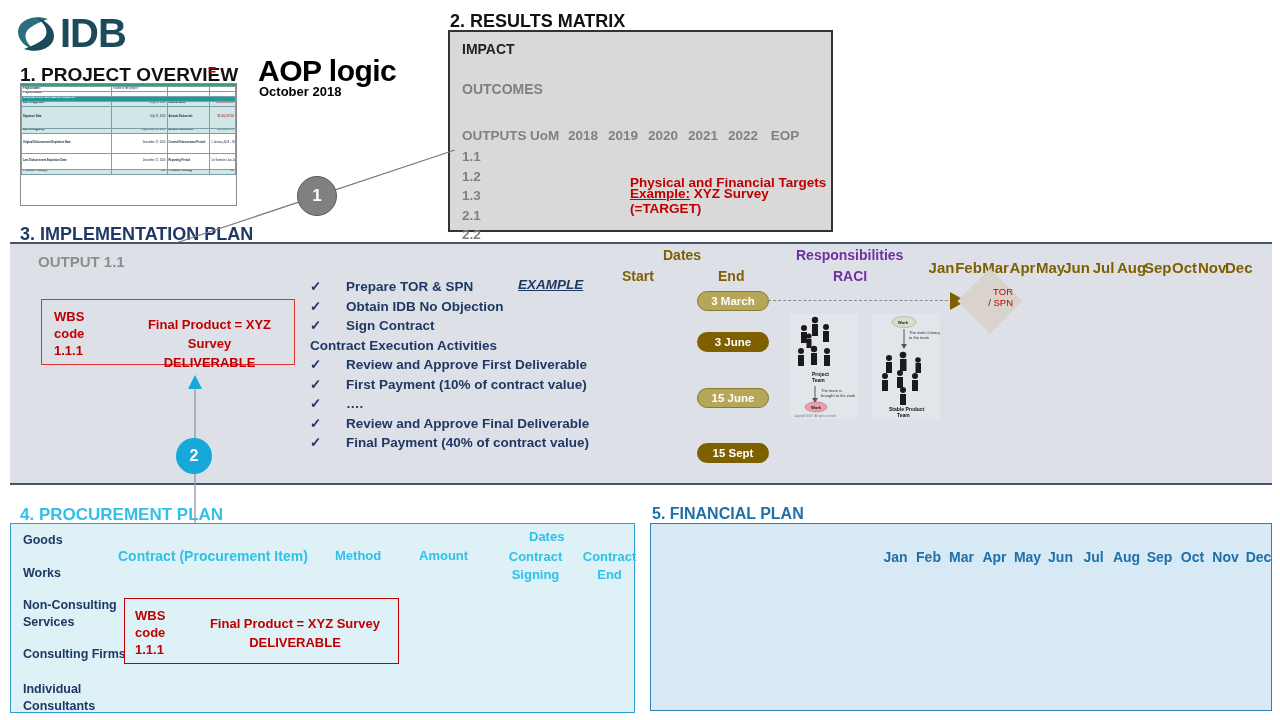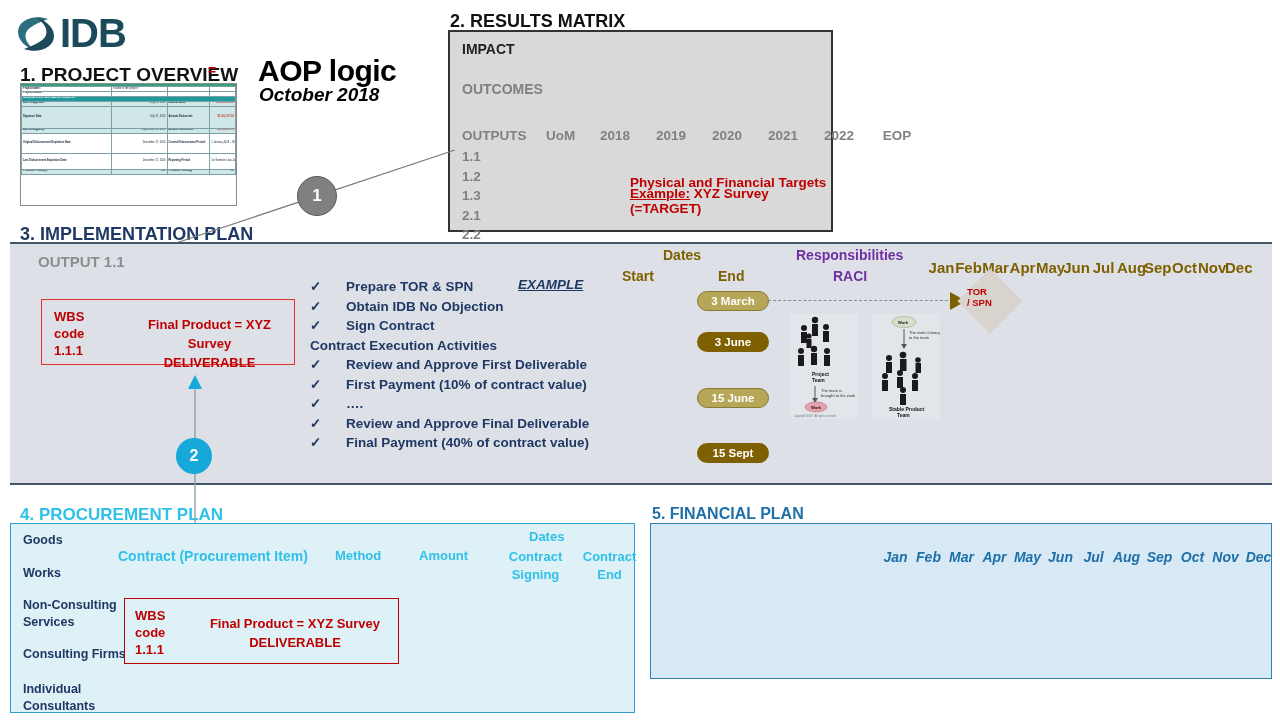--- a/index.html
+++ b/index.html
@@ -22,21 +22,21 @@
   
   .sec-title { position:absolute; font-weight:bold; white-space:nowrap; }
   #t1 { left:20px;  top:64px;  font-size:19px; color:#111111; }
   #t2 { left:450px; top:11px;  font-size:18px; color:#111111; }
   #t3 { left:20px;  top:224px; font-size:18px; color:#1f3864; }
   #t4 { left:20px;  top:505px; font-size:17px; color:#30c0e8; }
   #t5 { left:652px; top:505px; font-size:16px; color:#1f6fa8; }
 
   #aop-title { position:absolute; left:258px; top:54px; font-size:30px; font-weight:bold;
                color:#000; letter-spacing:-0.5px;text-align:center; }
-  #aop-sub   { position:absolute; left:259px; top:84px; font-size:19px; font-style:italic;
+  #aop-sub   { position:absolute; left:259px; top:84px; font-size:13px; 
                font-weight:bold; color:#000; }
 
   
   #ovw { position:absolute; left:20px; top:83px; width:217px; height:123px;
          border:1px solid #8a8a8a; background:#ffffff; overflow:hidden; }
   #ovw .topbar { height:2px; background:#35a07a; }
   #ovw table { width:100%; border-collapse:collapse; table-layout:fixed; }
   #ovw td { border:0.5px solid #7f9fa6; font-size:2.6px; line-height:1.15;
             padding:0.5px 1px; color:#123; overflow:hidden; white-space:nowrap; }
   #ovw td.lbl { font-weight:bold; background:#ffffff; }
@@ -45,21 +45,21 @@
   #ovw td.num { text-align:right; }
   #ovw td.red { color:#c00000; text-align:right; }
   #ovw .blurwrap { filter: blur(0.35px); }
 
   
   #rm { position:absolute; left:448px; top:30px; width:385px; height:202px;
         background:#d9d9d9; border:2px solid #333; }
   #rm .impact   { position:absolute; left:12px; top:9px;  font-size:14px; font-weight:bold; color:#222; }
   #rm .outcomes { position:absolute; left:12px; top:49px; font-size:14px; font-weight:bold; color:#808080; }
   #rm .cols     { position:absolute; left:12px; top:96px; font-size:13.5px; font-weight:bold; color:#808080;
-                  display:flex; gap:16px; align-items:baseline; }
+                  display:flex; gap:0; align-items:baseline; }
   #rm .cols .c  { display:inline-block; }
   #rm .cols .c.outputs { width:68px; }
   #rm .cols .c.uom { width:38px; }
   #rm .cols .c.yr  { width:40px; }
   #rm .cols .c.eop { width:34px;text-align:center; }
   #rm .rows { position:absolute; left:12px; top:115px; font-size:13.5px; font-weight:bold;
               color:#808080; line-height:19.5px; }
   #rm .note1 { position:absolute; left:180px; top:143px; font-size:13.5px; font-weight:bold; color:#c00000; }
   #rm .note2 { position:absolute; left:180px; top:154px; font-size:13.5px; font-weight:bold; color:#c00000; }
   #rm .note2 u { text-decoration:underline; }
@@ -106,22 +106,22 @@
   .pill.light { background:#b6a658; border:1px solid #8a7b33; }
   .pill.dark  { background:#7f6000; }
 
   #dashline { position:absolute; left:768px; top:300px; width:180px; height:0;
               border-top:1.5px dashed #8a8a8a; }
   #dash-arrow { position:absolute; left:950px; top:292px; width:0; height:0;
                 border-left:16px solid #7f6000; border-top:9px solid transparent;
                 border-bottom:9px solid transparent; }
   #tor-diamond { position:absolute; left:967px; top:278px; width:46px; height:46px;
                  background:#d9d3cd; transform:rotate(45deg); }
-  #tor-text { position:absolute; left:967px; top:286px; width:46px; text-align:left;
-              font-size:9.5px; font-weight:bold; color:#c00000; line-height:11px; }
+  #tor-text { position:absolute; left:967px; top:286px; width:46px; text-align:right;
+              font-size:9.5px; font-weight:normal; color:#c00000; line-height:11px; }
 
   
   #proc { position:absolute; left:10px; top:523px; width:625px; height:190px;
           background:#ddf1f7; border:1px solid #2f9fd0; }
   #proc .cat { position:absolute; left:12px; font-size:12.5px; font-weight:bold; color:#1f3864;
                line-height:17px; }
   #proc .hcontract { position:absolute; left:107px; top:24px; font-size:14px; font-weight:bold; color:#30c0e8; }
   #proc .hmethod   { position:absolute; left:324px; top:24px; font-size:13px; font-weight:bold; color:#30c0e8; }
   #proc .hamount   { position:absolute; left:408px; top:24px; font-size:13px; font-weight:bold; color:#30c0e8; }
   #proc .hdates    { position:absolute; left:518px; top:5px;  font-size:13px; font-weight:bold; color:#30c0e8; }
@@ -132,22 +132,22 @@
   #eqmark { position:absolute; left:208px; top:66px; font-size:14px; font-weight:bold;
             color:#c00000; line-height:9px; }
   #wbsbox2 { position:absolute; left:124px; top:598px; width:275px; height:66px;
              border:1.5px solid #c00000; background:#ddf1f7; }
   #wbsbox2 .code { position:absolute; left:10px; top:8px; font-size:13px; font-weight:bold;
                    color:#c00000; line-height:17px; }
   #wbsbox2 .prod { position:absolute; left:75px; top:15px; width:190px; text-align:center;
                    font-size:13px; font-weight:bold; color:#c00000; line-height:19px; }
 
   
-  #fin { position:absolute; left:650px; top:523px; width:622px; height:156px;
-         background:#d6e9f5; border:1px solid #2f7fb8;font-style:italic; }
+  #fin { position:absolute; left:650px; top:523px; width:622px; height:188px;
+         background:#d6e9f5; border:1px solid #2f7fb8; }
   #months5 { position:absolute; left:228px; top:25px; font-size:14px; font-weight:bold;
              color:#1f6fa8; white-space:nowrap; }
   #months5 span { display:inline-block; width:33px; text-align:center; }
 
   
   #conn1 { position:absolute; left:130px; top:150px; width:330px; height:100px; }
   #conn2 { position:absolute; left:186px; top:375px; width:18px; height:245px; }
 </style>
 </head>
 <body>

